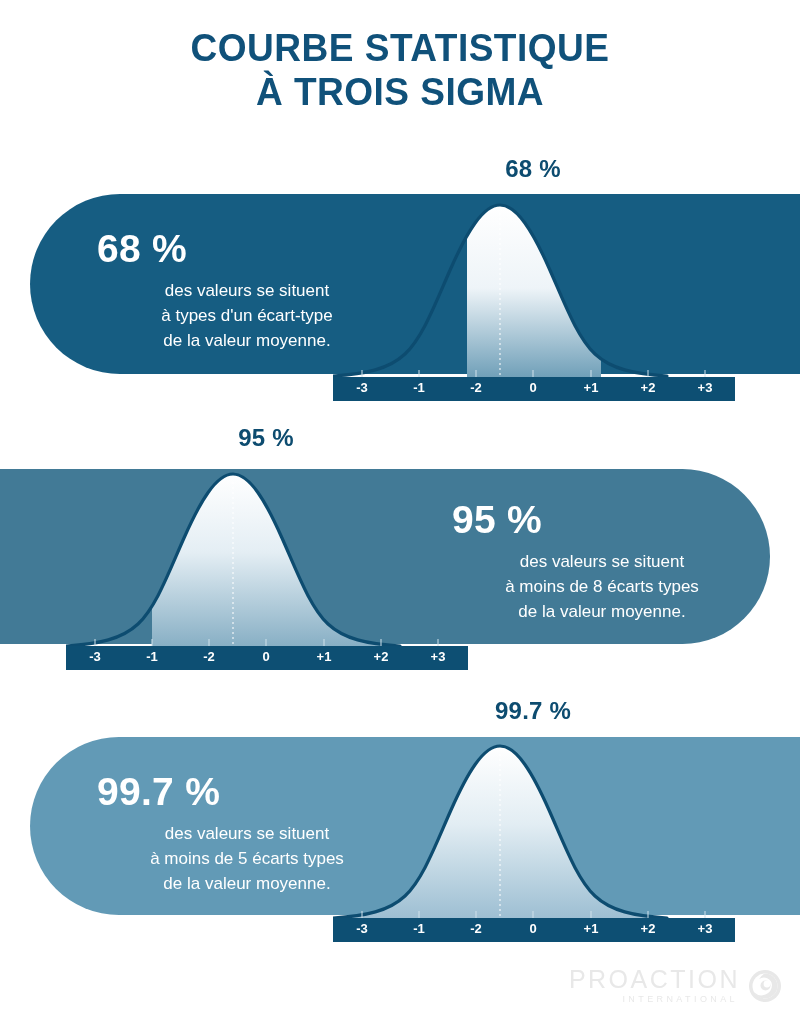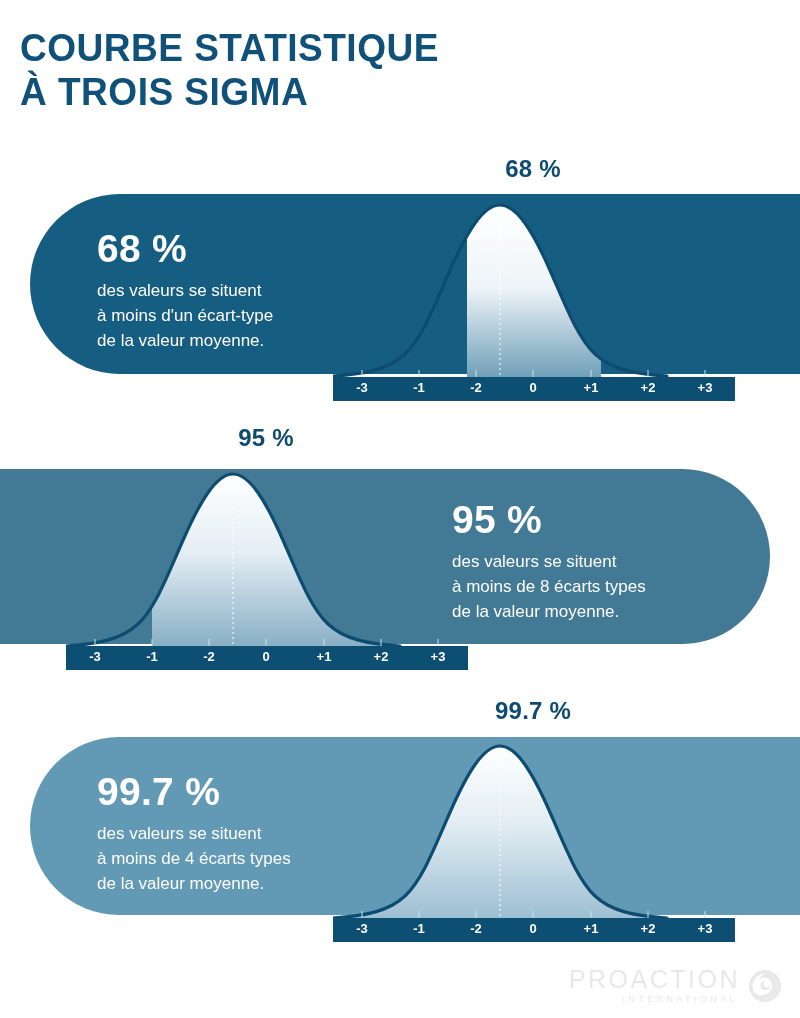--- a/index.html
+++ b/index.html
@@ -12,21 +12,21 @@
   #page {
     position:relative;
     width:800px; height:1018px;
     background:#ffffff;
   }
 
   
   .title-block {
     position:absolute;
     top:26px; left:0; width:800px;
-    text-align:left;
+    text-align:center;
   }
   .title-line {
     display:block;
     color:#10517a;
     font-weight:bold;
     font-size:39px;
     line-height:44px;
     letter-spacing:0.5px;
     font-stretch:condensed;
     transform:scaleX(0.95);
@@ -52,21 +52,21 @@
     font-weight:bold;
     line-height:46px;
     letter-spacing:0.3px;
     margin-bottom:6px;
   }
   .desc {
     font-size:17px;
     line-height:25px;
     font-weight:normal;
   }
-  .desc span { display:block; }
+  .desc span { display:block;text-align:center; }
 
   
   .curve-label {
     position:absolute;
     color:#0d4c70;
     font-size:24px;
     font-weight:bold;
     text-align:center;
     letter-spacing:0.2px;
   }
@@ -176,21 +176,21 @@
       <span class="tick-label" style="left:200px;">0</span>
       <span class="tick-label" style="left:258px;">+1</span>
       <span class="tick-label" style="left:315px;">+2</span>
       <span class="tick-label" style="left:372px;">+3</span>
     </div>
 
     <div class="textblock" style="left:97px; top:226px; width:300px;">
       <div class="pct-big">68 %</div>
       <div class="desc">
         <span>des valeurs se situent</span>
-        <span>à moins d'un écart-type</span>
+        <span>à types d'un écart-type</span>
         <span>de la valeur moyenne.</span>
       </div>
     </div>
   </div>
 
   <div class="panel">
 
     <div class="curve-label" style="left:166px; top:424px; width:200px;">95 %</div>
 
     <div class="band band-2" style="left:0px; top:469px; width:770px; height:175px; border-radius:0 88px 88px 0;"></div>
@@ -281,21 +281,21 @@
       <span class="tick-label" style="left:200px;">0</span>
       <span class="tick-label" style="left:258px;">+1</span>
       <span class="tick-label" style="left:315px;">+2</span>
       <span class="tick-label" style="left:372px;">+3</span>
     </div>
 
     <div class="textblock" style="left:97px; top:769px; width:300px;">
       <div class="pct-big">99.7 %</div>
       <div class="desc">
         <span>des valeurs se situent</span>
-        <span>à moins de 4 écarts types</span>
+        <span>à moins de 5 écarts types</span>
         <span>de la valeur moyenne.</span>
       </div>
     </div>
   </div>
 
   <div class="logo">
     <div class="logo-text">
       <span class="logo-main">PROACTION</span>
       <span class="logo-sub">INTERNATIONAL</span>
     </div>

